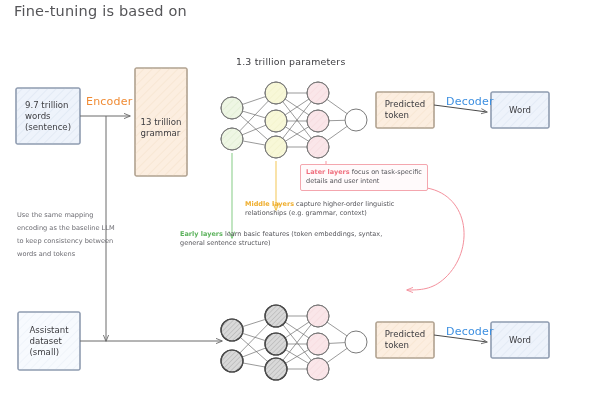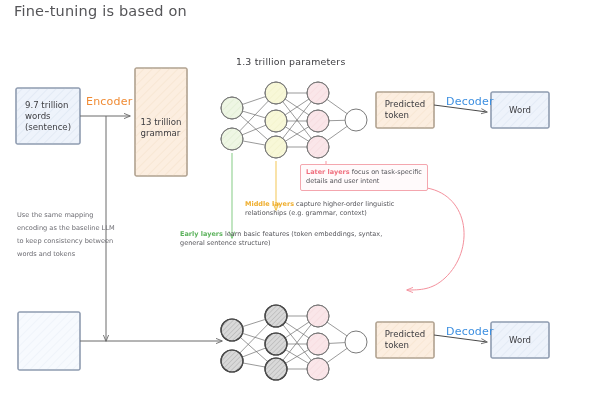--- a/index.html
+++ b/index.html
@@ -368,20 +368,27 @@
 
   <div class="annot" style="left:180px; top:230px; width:215px;">
     <b class="early">Early layers</b><span> learn basic features (token embeddings, syntax, general sentence structure)</span>
   </div>
 
   <div class="annot" style="left:245px; top:200px; width:168px;">
     <b class="middle">Middle layers</b><span> capture higher-order linguistic relationships (e.g. grammar, context)</span>
   </div>
 
 
+  <div class="boxlabel" style="left:18px; top:312px; width:62px; height:58px;">
+    <div>
+      <div>Assistant</div>
+      <div>dataset</div>
+      <div>(small)</div>
+    </div>
+  </div>
 
   <div class="boxlabel" style="left:376px; top:322px; width:58px; height:36px;">
     <div>
       <div>Predicted</div>
       <div>token</div>
     </div>
   </div>
 
   <div class="edgelabel decoder" style="left:438px; top:325px;">Decoder</div>
 

